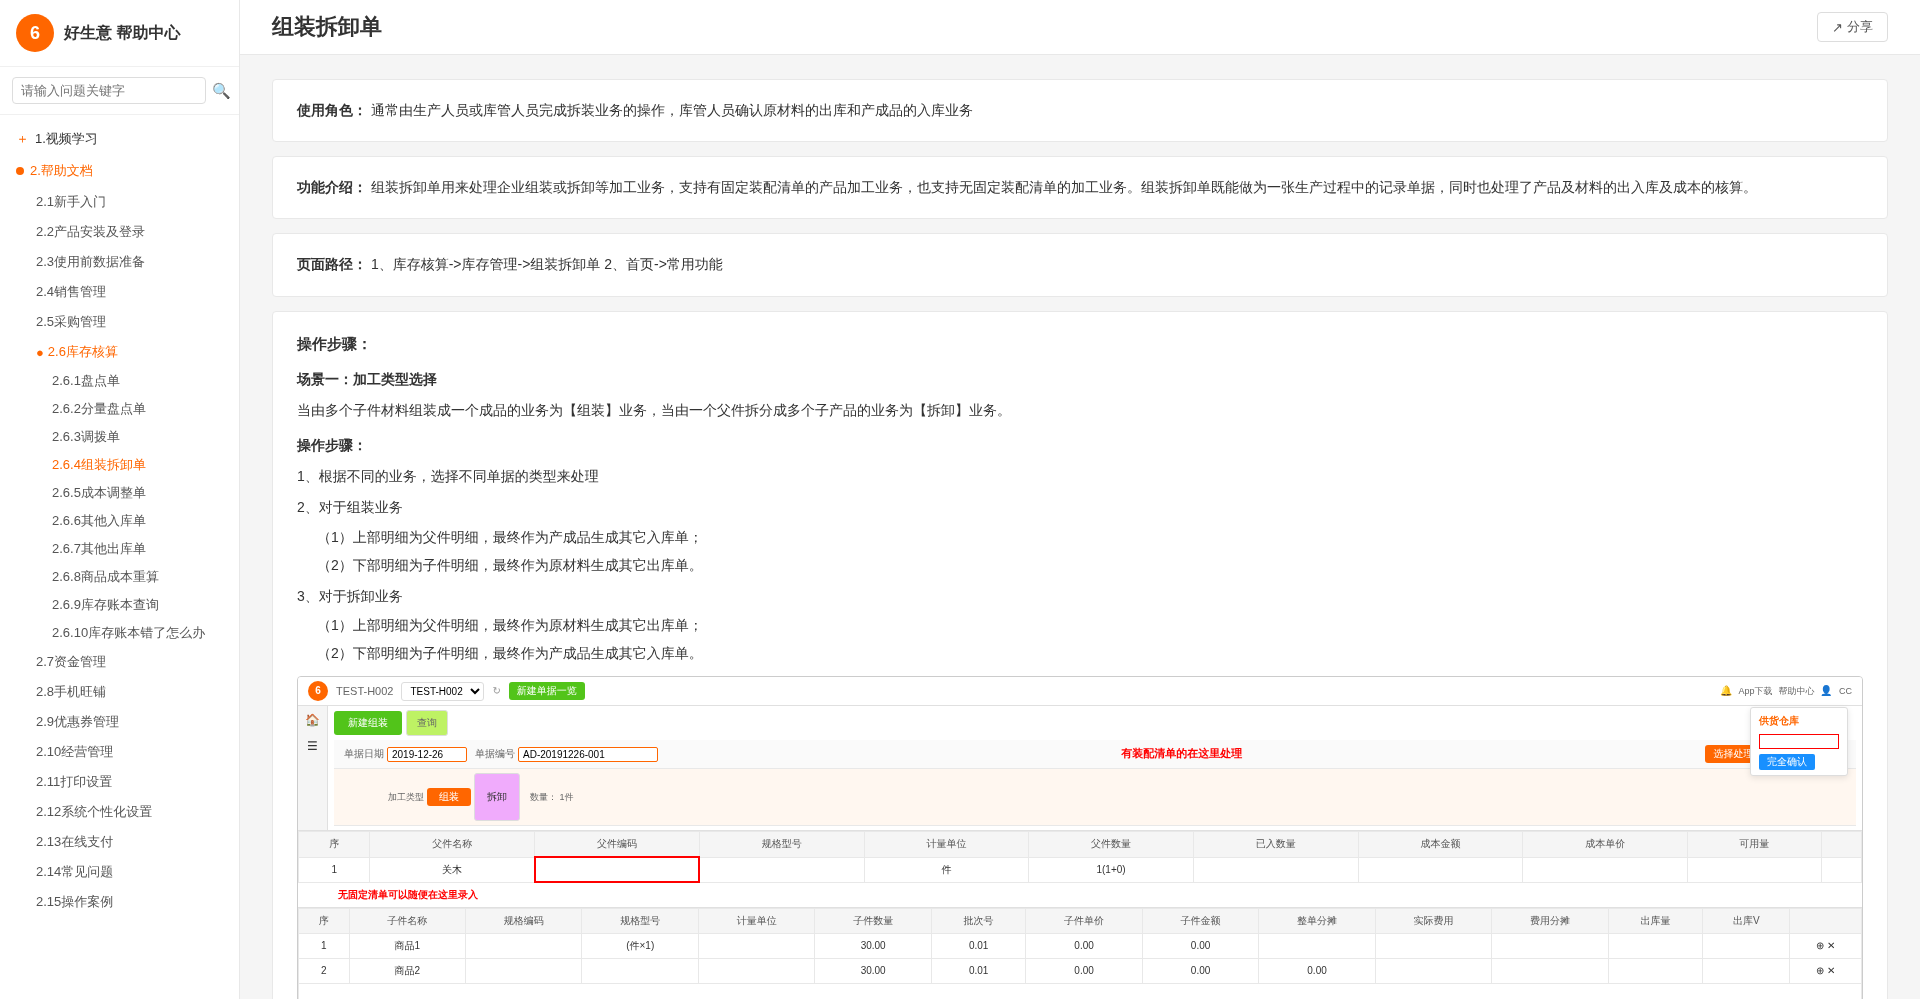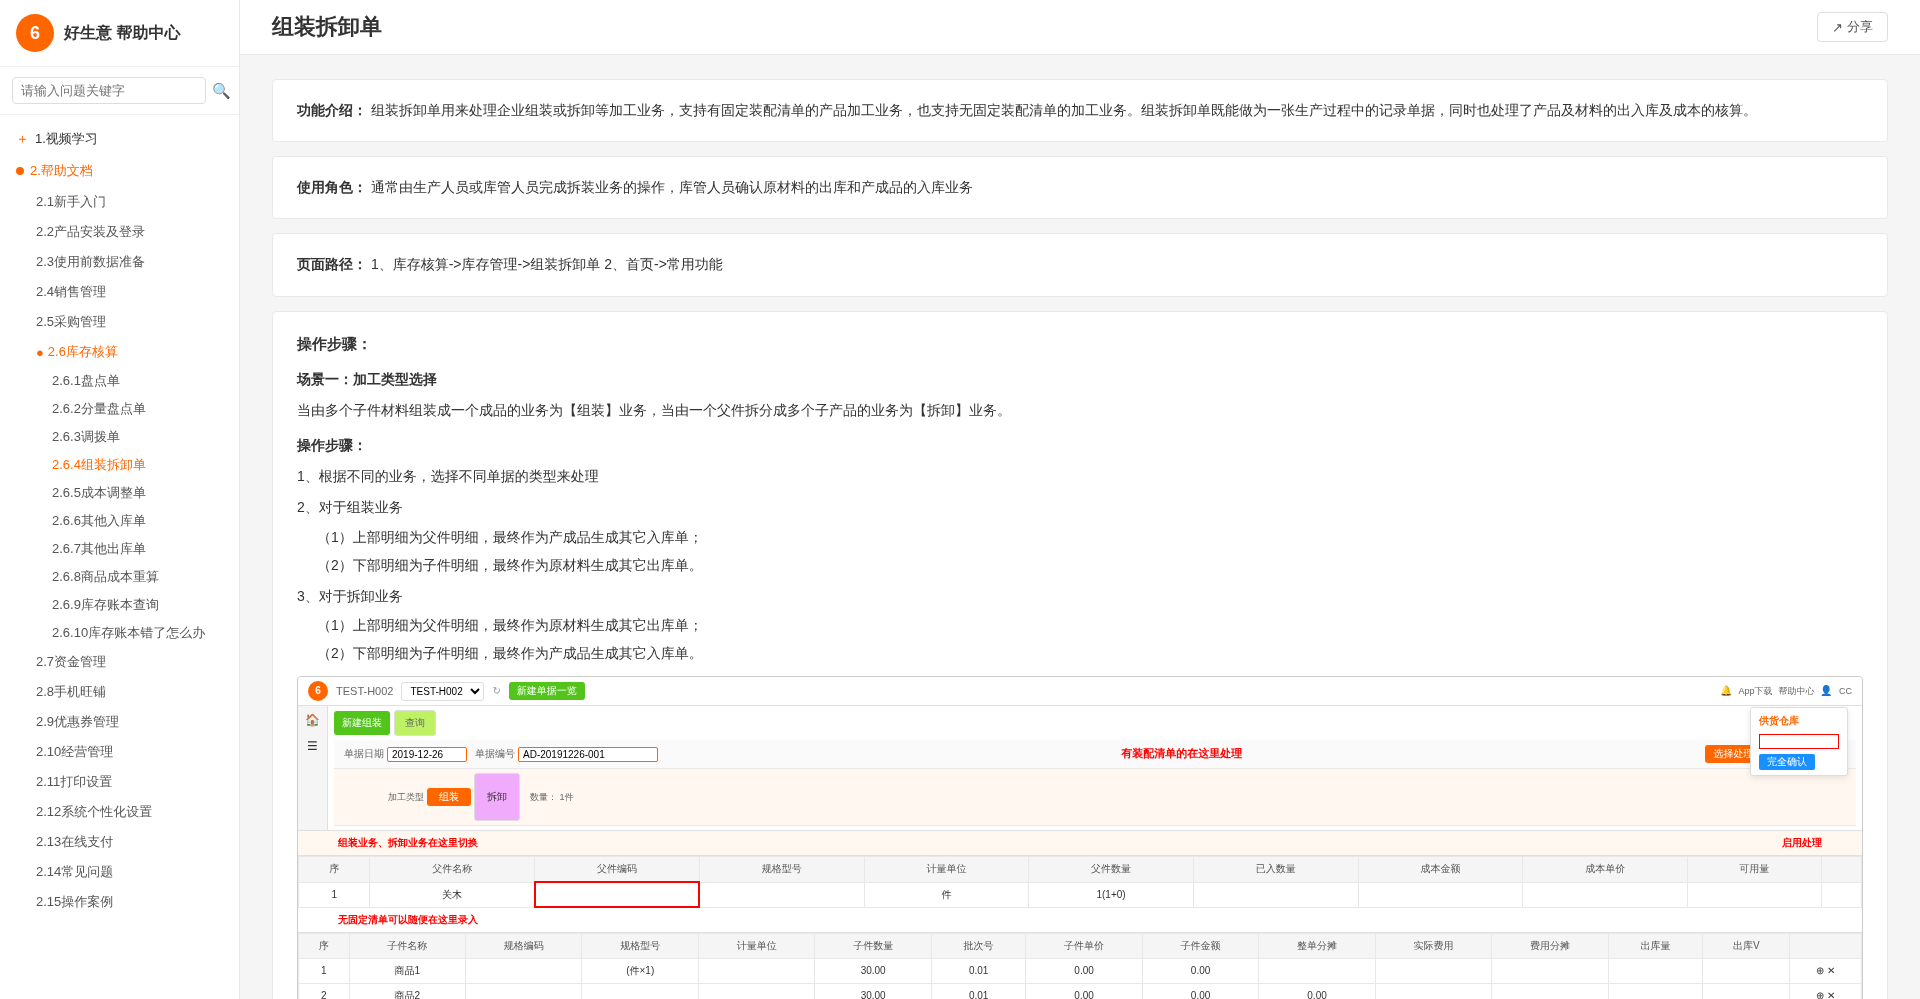--- a/index.html
+++ b/index.html
@@ -131,21 +131,21 @@
       display: flex; align-items: center; gap: 8px;
       border-bottom: 1px solid #e0e0e0;
       font-size: 11px;
     }
     .ss-topbar-logo { width: 20px; height: 20px; background: #f60; border-radius: 50%; display: flex; align-items: center; justify-content: center; color: #fff; font-size: 10px; font-weight: bold; }
     .ss-company { font-size: 11px; color: #666; }
     .ss-select { border: 1px solid #ddd; border-radius: 3px; padding: 2px 4px; font-size: 10px; background: #fff; }
     .ss-btn-green { background: #52c41a; color: #fff; border: none; border-radius: 3px; padding: 2px 8px; font-size: 10px; cursor: pointer; }
     .ss-btn-orange { background: #f60; color: #fff; border: none; border-radius: 3px; padding: 2px 8px; font-size: 10px; cursor: pointer; }
     .ss-icons { display: flex; gap: 6px; margin-left: auto; font-size: 10px; color: #666; align-items: center; }
-    .ss-tab { padding: 3px 8px; background: #52c41a; color: #fff; border-radius: 3px; font-size: 10px; }
+    .ss-tab { padding: 3px 14px; background: #52c41a; color: #fff; border-radius: 3px; font-size: 10px; }
     .ss-tab-inactive { padding: 3px 10px; background: #bef264; border: 1px solid #ddd; color: #666; border-radius: 3px; font-size: 10px; }
 
     .ss-form-row {
       background: #fafafa;
       padding: 4px 10px;
       display: flex; align-items: center; gap: 8px;
       font-size: 10px;
       border-bottom: 1px solid #e8e8e8;
     }
     .ss-field { display: flex; align-items: center; gap: 3px; }
@@ -249,27 +249,27 @@
   <div id="main-header">
     <h1 class="page-title">组装拆卸单</h1>
     <button class="share-btn">
       <span>↗</span>
       <span>分享</span>
     </button>
   </div>
   <div id="main-content">
 
     <div class="content-card">
+      <span class="bold-text">使用角色：</span>
+      <span>通常由生产人员或库管人员完成拆装业务的操作，库管人员确认原材料的出库和产成品的入库业务</span>
+    </div>
+
+    <div class="content-card">
       <span class="bold-text">功能介绍：</span>
       <span>组装拆卸单用来处理企业组装或拆卸等加工业务，支持有固定装配清单的产品加工业务，也支持无固定装配清单的加工业务。组装拆卸单既能做为一张生产过程中的记录单据，同时也处理了产品及材料的出入库及成本的核算。</span>
-    </div>
-
-    <div class="content-card">
-      <span class="bold-text">使用角色：</span>
-      <span>通常由生产人员或库管人员完成拆装业务的操作，库管人员确认原材料的出库和产成品的入库业务</span>
     </div>
 
     <div class="content-card">
       <span class="bold-text">页面路径：</span>
       <span>1、库存核算-&gt;库存管理-&gt;组装拆卸单 2、首页-&gt;常用功能</span>
     </div>
 
     <div class="content-card">
       <div class="section-title">操作步骤：</div>
 
@@ -342,25 +342,20 @@
           </div>
 
           <div class="ss-action-panel">
             <div class="ss-action-panel-title">供货仓库</div>
             <input style="">
             <br>
             <button class="ss-confirm-btn">完全确认</button>
           </div>
         </div>
 
-        <div style="background:#fff8f0; padding:3px 40px; font-size:10px; border-bottom:1px solid #e0e0e0; display:flex; align-items:center; gap:20px;">
-          <span style="color:red; font-weight:bold;">组装业务、拆卸业务在这里切换</span>
-          <span style="flex:1;"></span>
-          <span style="color:red; font-weight:bold;">启用处理</span>
-        </div>
 
         <table class="ss-table">
           <thead>
             <tr>
               <th>序</th>
               <th>父件名称</th>
               <th>父件编码</th>
               <th>规格型号</th>
               <th>计量单位</th>
               <th>父件数量</th>

